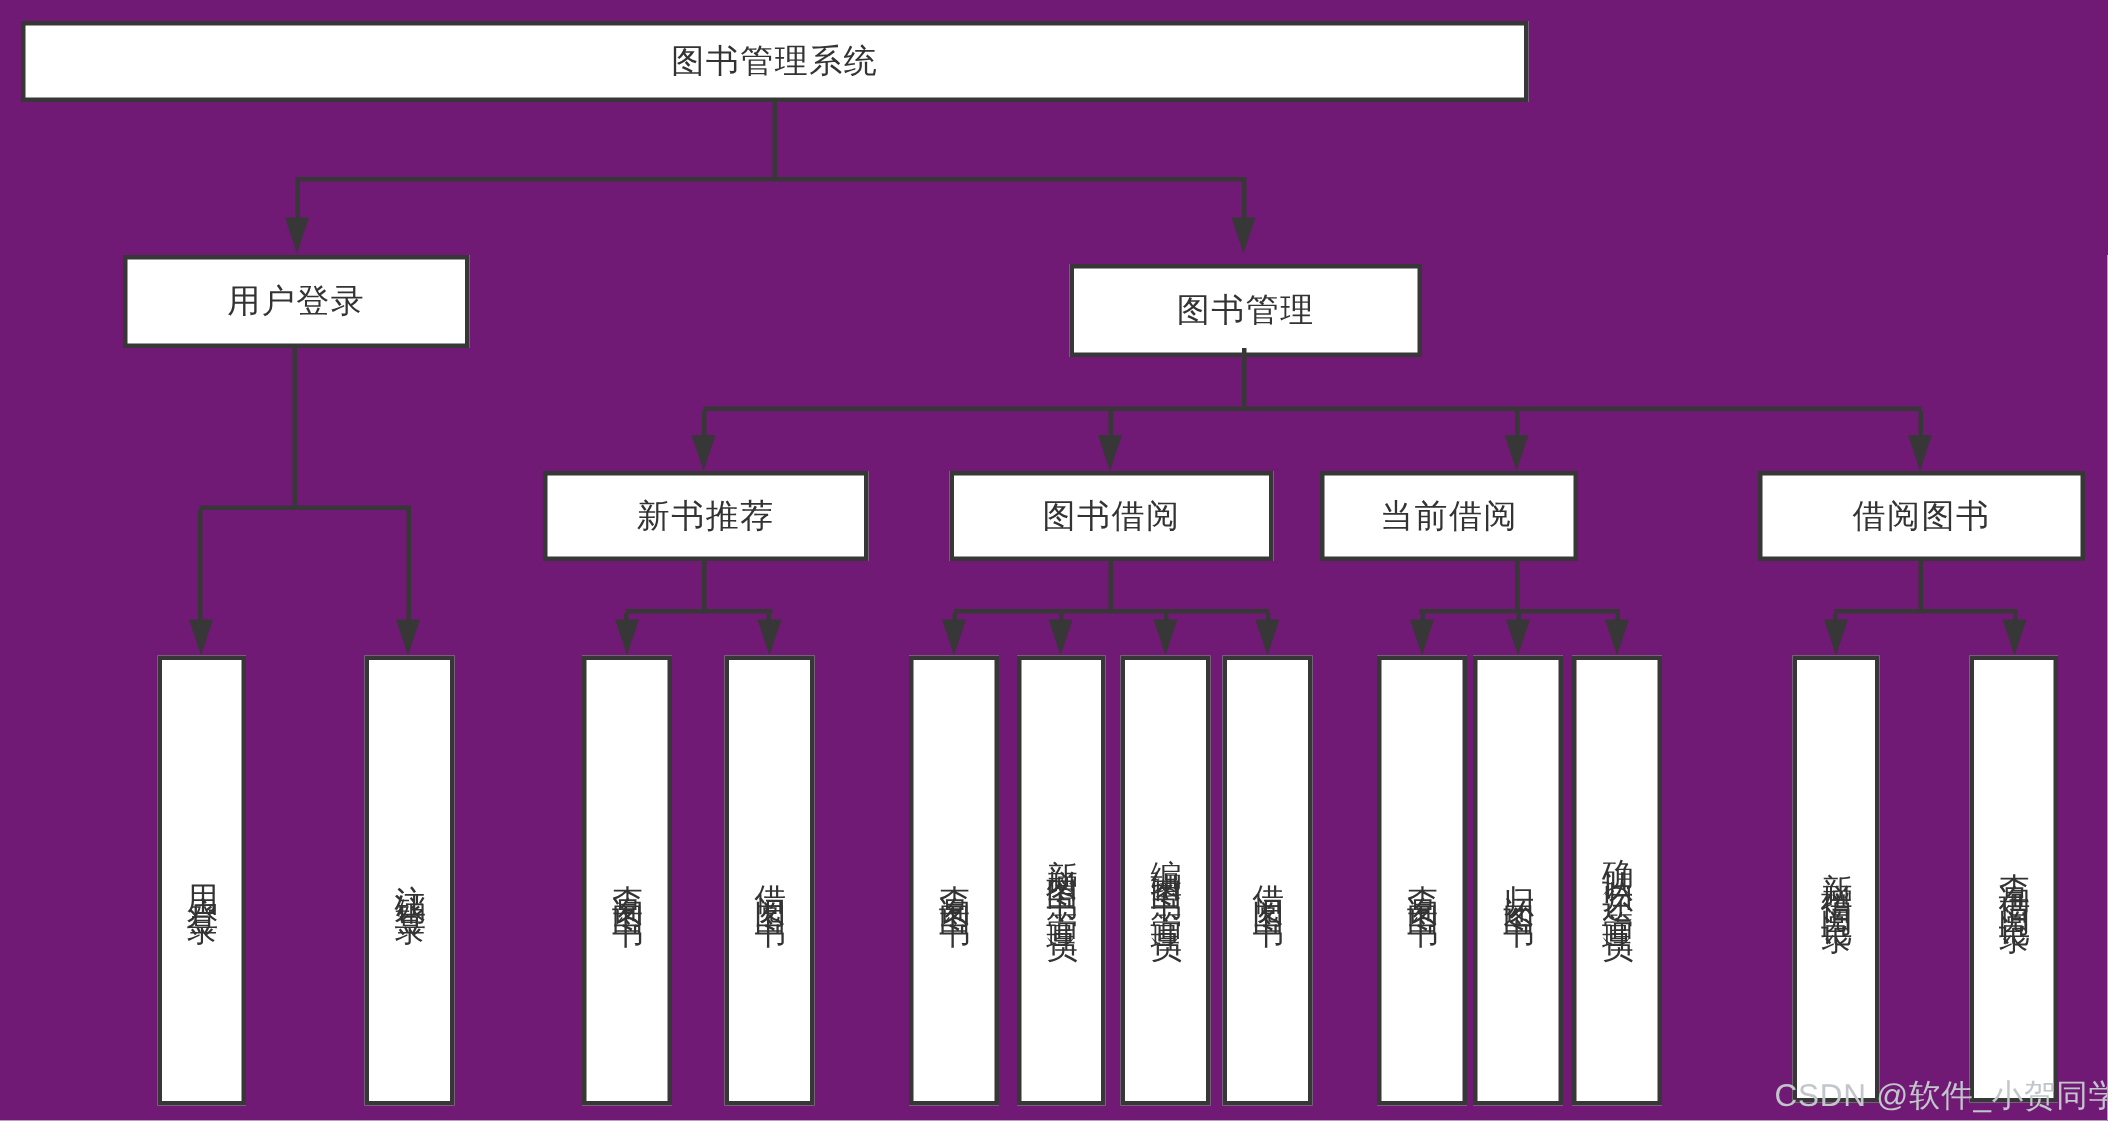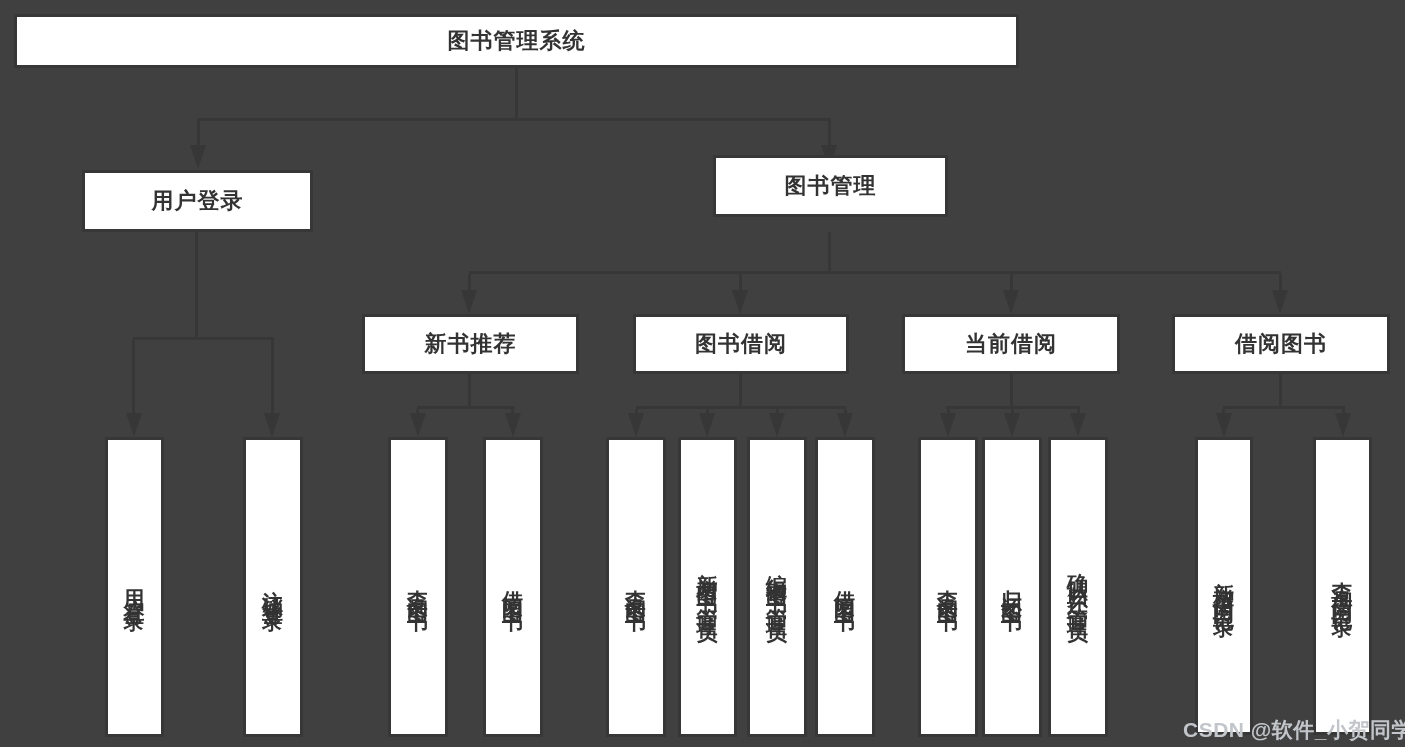--- a/index.html
+++ b/index.html
@@ -1,18 +1,18 @@
 <!DOCTYPE html>
 <html><head>
 <meta charset="utf-8">
 <style>
   html,body{margin:0;padding:0;background:#fff;}
   .canvas{
-    position:relative;width:1405px;height:747px;background:#404040;
-    font-family:"Liberation Sans","DejaVu Sans",sans-serif;overflow:hidden;font-weight:bold;
+    position:relative;width:1405px;height:747px;background:#701a75;
+    font-family:"Liberation Sans","DejaVu Sans",sans-serif;overflow:hidden;
   }
   .hbox{
     position:absolute;box-sizing:border-box;border:3px solid #373737;background:#fff;
     display:flex;align-items:center;justify-content:center;
     font-size:22px;color:#333333;letter-spacing:1px;white-space:nowrap;
   }
   .vbox{
     position:absolute;box-sizing:border-box;border:3px solid #373737;background:#fff;
     display:flex;align-items:center;justify-content:center;
     writing-mode:vertical-rl;text-orientation:mixed;
@@ -38,21 +38,21 @@
   <div class="hbox" style="left:14px;top:14px;width:1005px;height:54px">图书管理系统</div>
 
   <div class="lv" style="left:515px;top:68px;height:50px"></div>
   <div class="lh" style="left:197px;top:118px;width:634px"></div>
   <div class="lv" style="left:197px;top:121px;height:28px"></div>
   <div class="arrow" style="left:190px;top:145px"></div>
   <div class="lv" style="left:828px;top:121px;height:28px"></div>
   <div class="arrow" style="left:821px;top:145px"></div>
 
   <div class="hbox" style="left:82px;top:170px;width:231px;height:62px">用户登录</div>
-  <div class="hbox" style="left:713px;top:155px;width:235px;height:62px">图书管理</div>
+  <div class="hbox" style="left:713px;top:176px;width:235px;height:62px">图书管理</div>
 
   <div class="lv" style="left:195px;top:232px;height:105px"></div>
   <div class="lh" style="left:133px;top:337px;width:141px"></div>
   <div class="lv" style="left:132px;top:340px;height:78px"></div>
   <div class="arrow" style="left:126px;top:413px"></div>
   <div class="lv" style="left:271px;top:340px;height:78px"></div>
   <div class="arrow" style="left:264px;top:413px"></div>
 
   <div class="lv" style="left:828px;top:232px;height:39px"></div>
   <div class="lh" style="left:469px;top:271px;width:812px"></div>
@@ -60,21 +60,21 @@
   <div class="arrow" style="left:461px;top:290px"></div>
   <div class="lv" style="left:739px;top:274px;height:18px"></div>
   <div class="arrow" style="left:732px;top:290px"></div>
   <div class="lv" style="left:1010px;top:274px;height:18px"></div>
   <div class="arrow" style="left:1003px;top:290px"></div>
   <div class="lv" style="left:1279px;top:274px;height:18px"></div>
   <div class="arrow" style="left:1272px;top:290px"></div>
 
   <div class="hbox" style="left:362px;top:314px;width:217px;height:60px">新书推荐</div>
   <div class="hbox" style="left:633px;top:314px;width:216px;height:60px">图书借阅</div>
-  <div class="hbox" style="left:902px;top:314px;width:218px;height:60px">当前借阅</div>
+  <div class="hbox" style="left:880px;top:314px;width:172px;height:60px">当前借阅</div>
   <div class="hbox" style="left:1172px;top:314px;width:218px;height:60px">借阅图书</div>
 
   <div class="lv" style="left:468px;top:374px;height:32px"></div>
   <div class="lh" style="left:417px;top:406px;width:98px"></div>
   <div class="lv" style="left:416px;top:409px;height:8px"></div>
   <div class="arrow" style="left:410px;top:413px"></div>
   <div class="lv" style="left:511px;top:409px;height:8px"></div>
   <div class="arrow" style="left:505px;top:413px"></div>
 
   <div class="lv" style="left:739px;top:374px;height:32px"></div>

